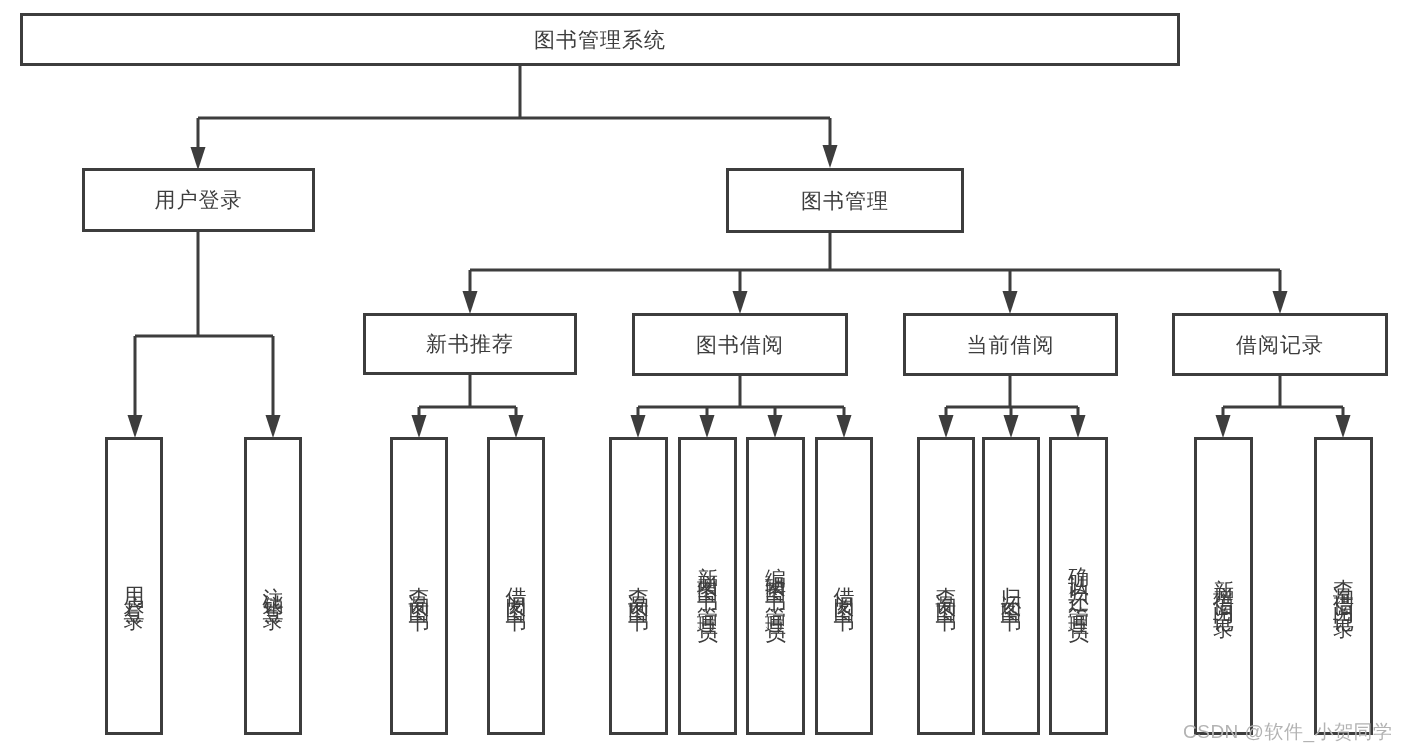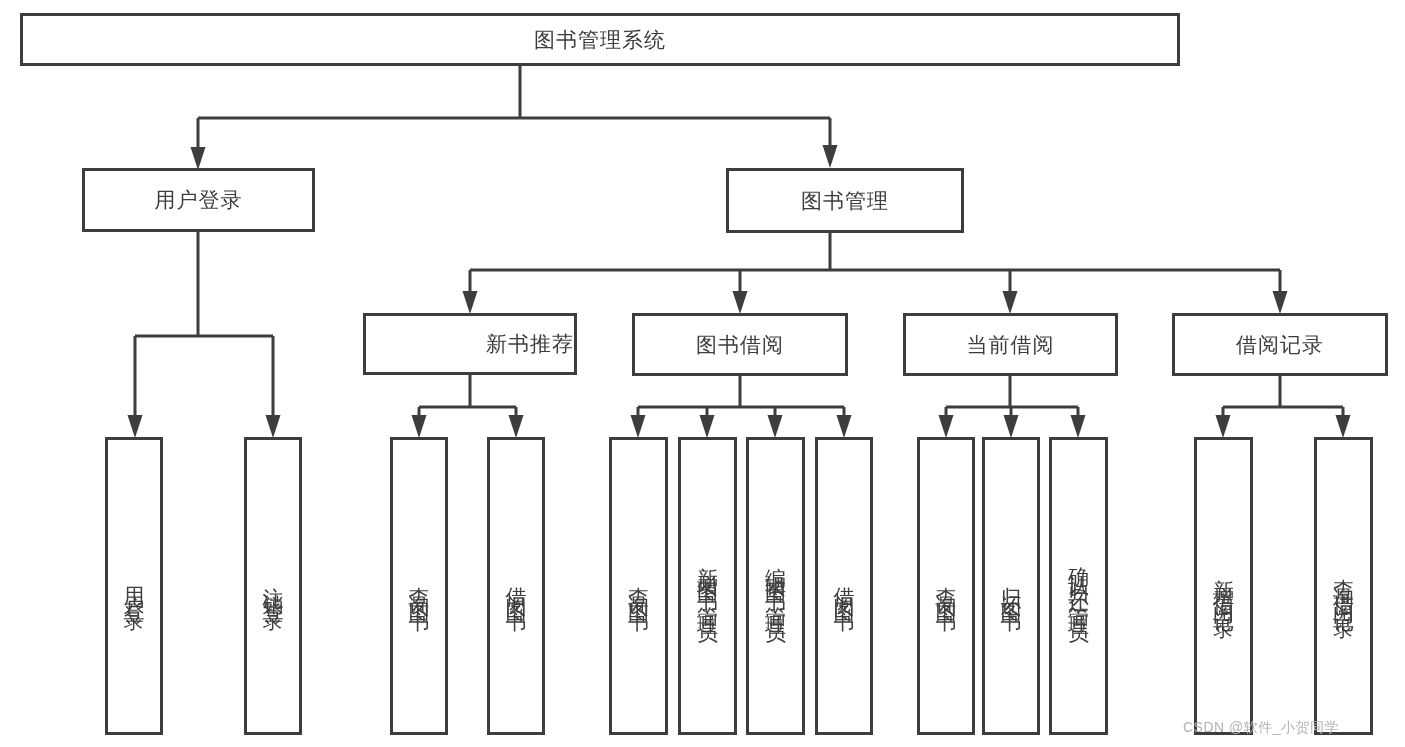--- a/index.html
+++ b/index.html
@@ -30,21 +30,21 @@
     writing-mode:vertical-rl;
     text-orientation:mixed;
     font-size:21px;
     line-height:1.15;
     letter-spacing:8px;
     color:var(--text);
   }
   .watermark{
     position:absolute;
     left:1183px;top:719px;
-    font-size:14px;
+    font-size:19px;
     color:var(--wm);
     letter-spacing:0.5px;
     white-space:nowrap;
   }
 </style>
 </head>
 <body>
 
 <div class="stage">
 
@@ -89,21 +89,21 @@
     <span>图书管理系统</span>
   </div>
 
   <div class="node h" style="left:82px;top:168px;width:233px;height:64px;">
     <span>用户登录</span>
   </div>
   <div class="node h" style="left:710px;top:168px;width:238px;height:65px;margin-left:16px;">
     <span>图书管理</span>
   </div>
 
-  <div class="node h" style="left:363px;top:313px;width:214px;height:62px;justify-content:flex-end;">
+  <div class="node h" style="left:363px;top:313px;width:214px;height:62px;">
     <span>新书推荐</span>
   </div>
   <div class="node h" style="left:903px;top:313px;width:215px;height:63px;">
     <span>当前借阅</span>
   </div>
   <div class="node h" style="left:632px;top:313px;width:216px;height:63px;">
     <span>图书借阅</span>
   </div>
   <div class="node h" style="left:1172px;top:313px;width:216px;height:63px;">
     <span>借阅记录</span>

